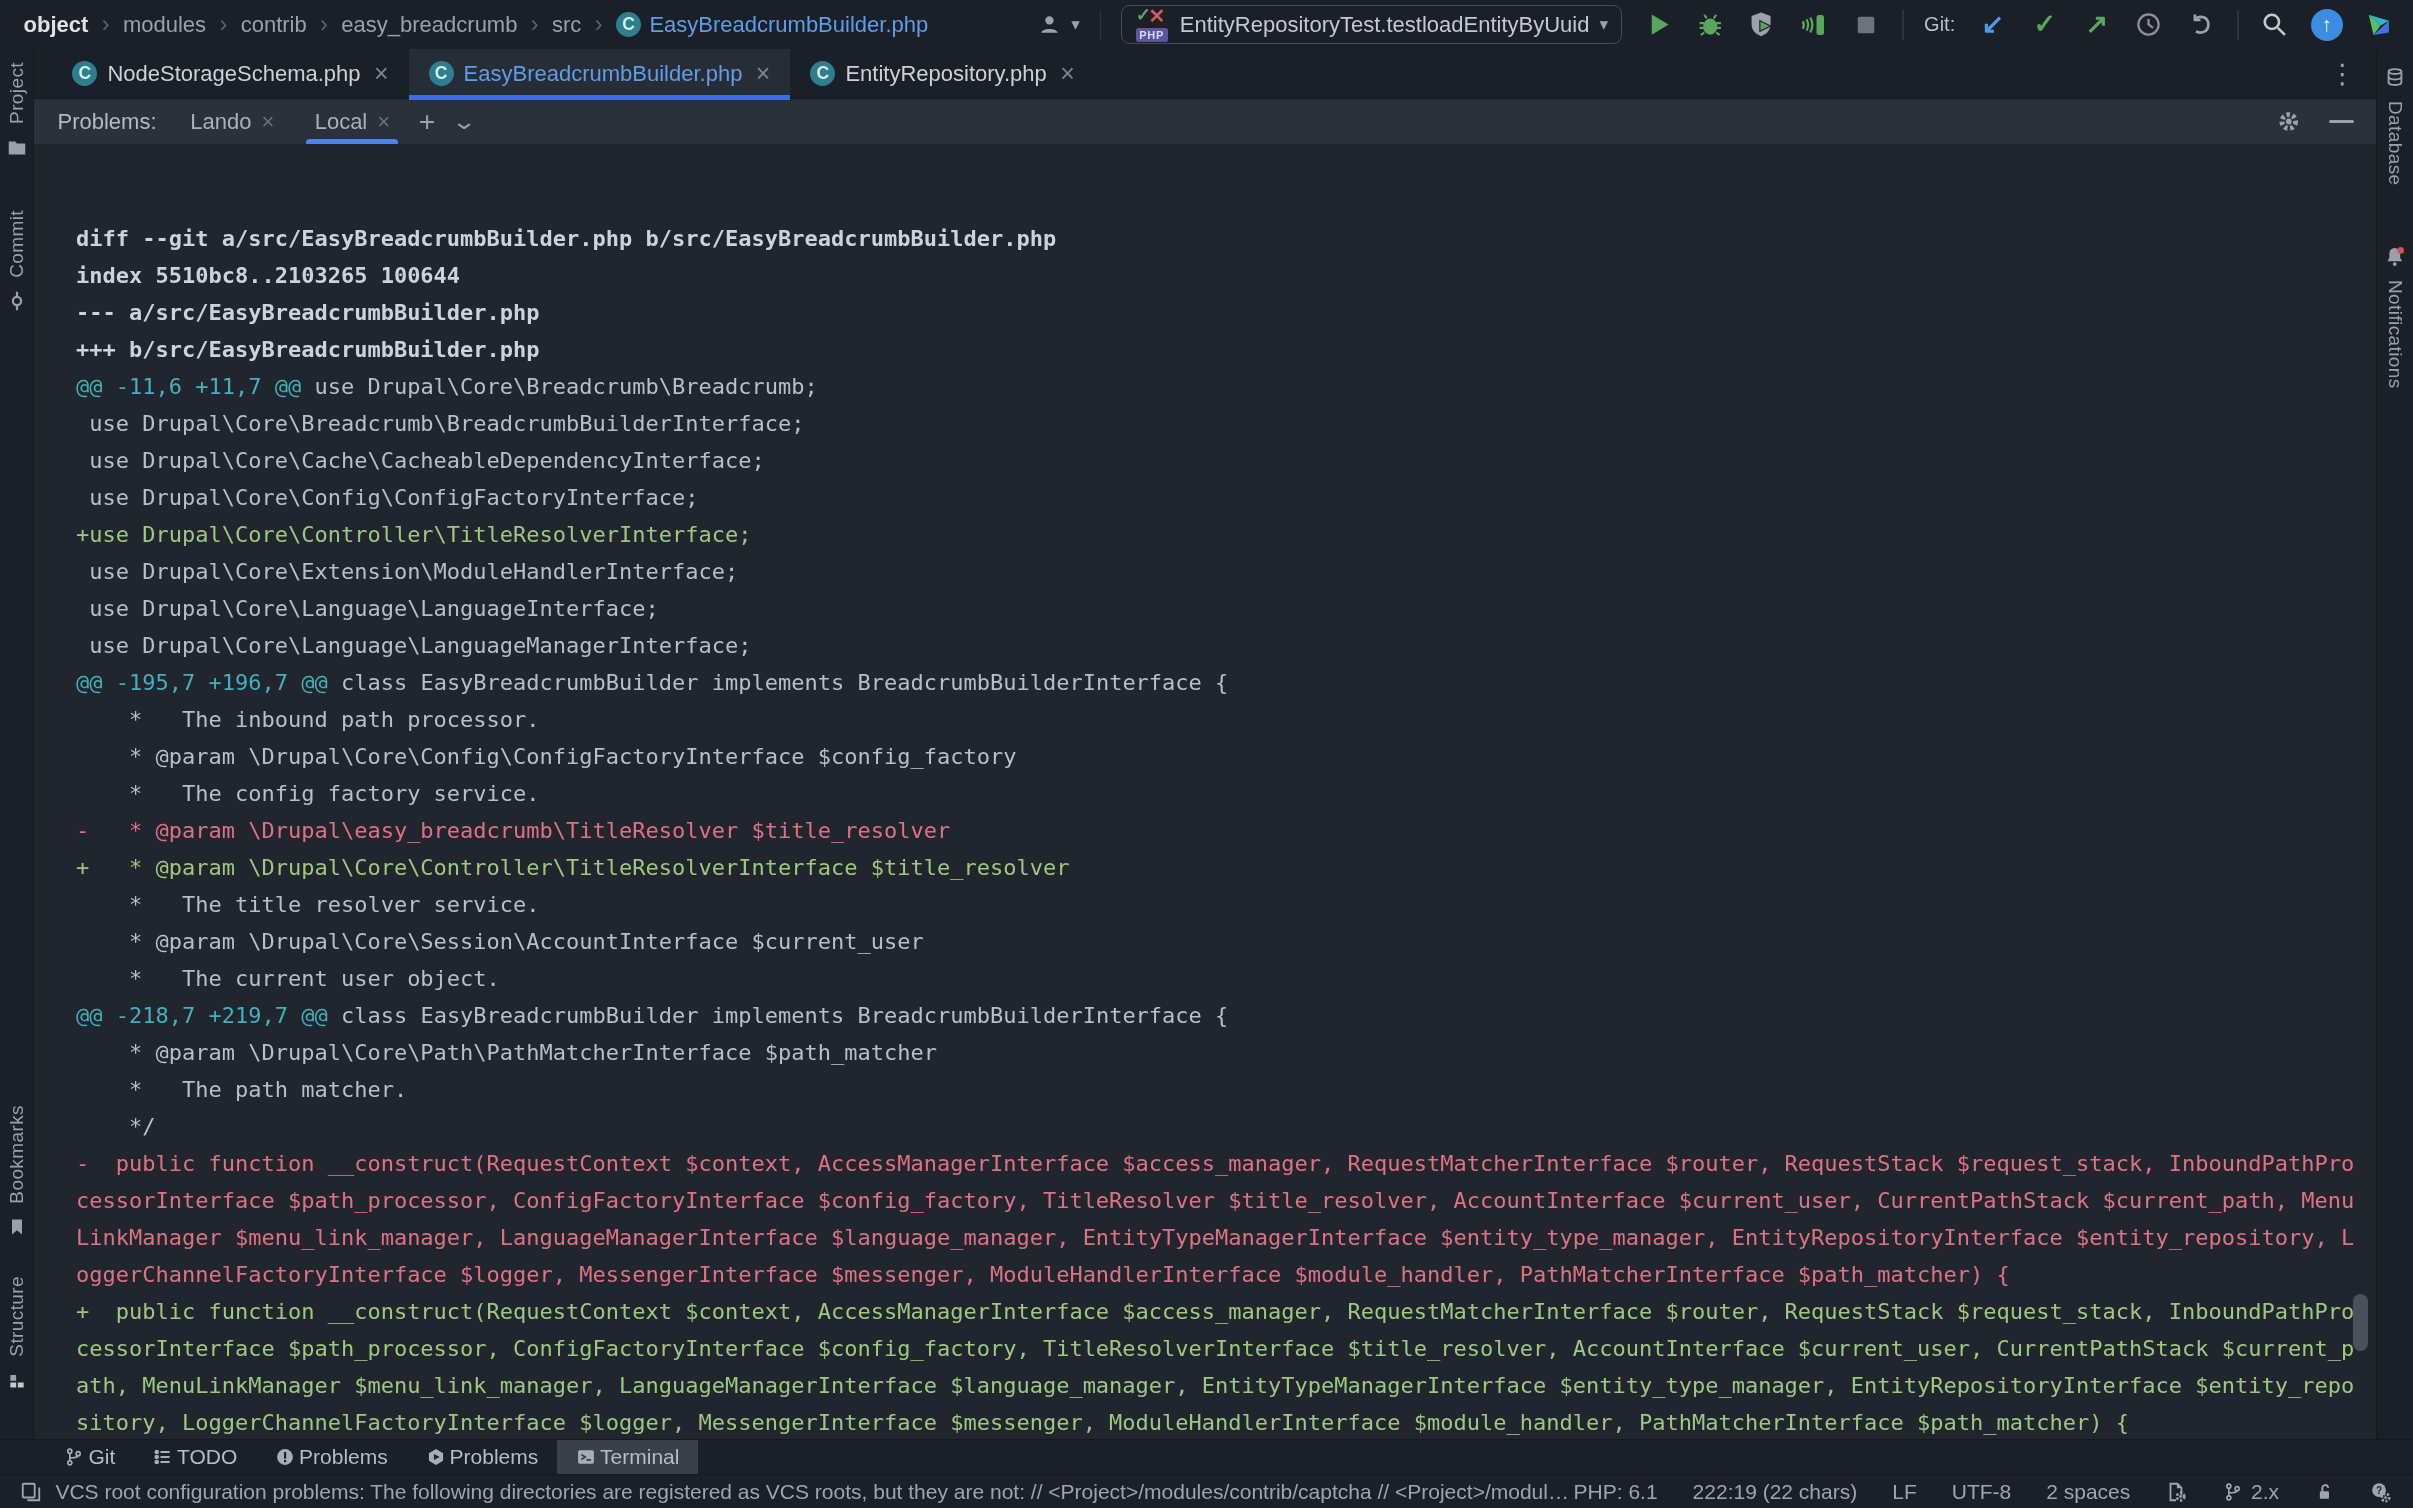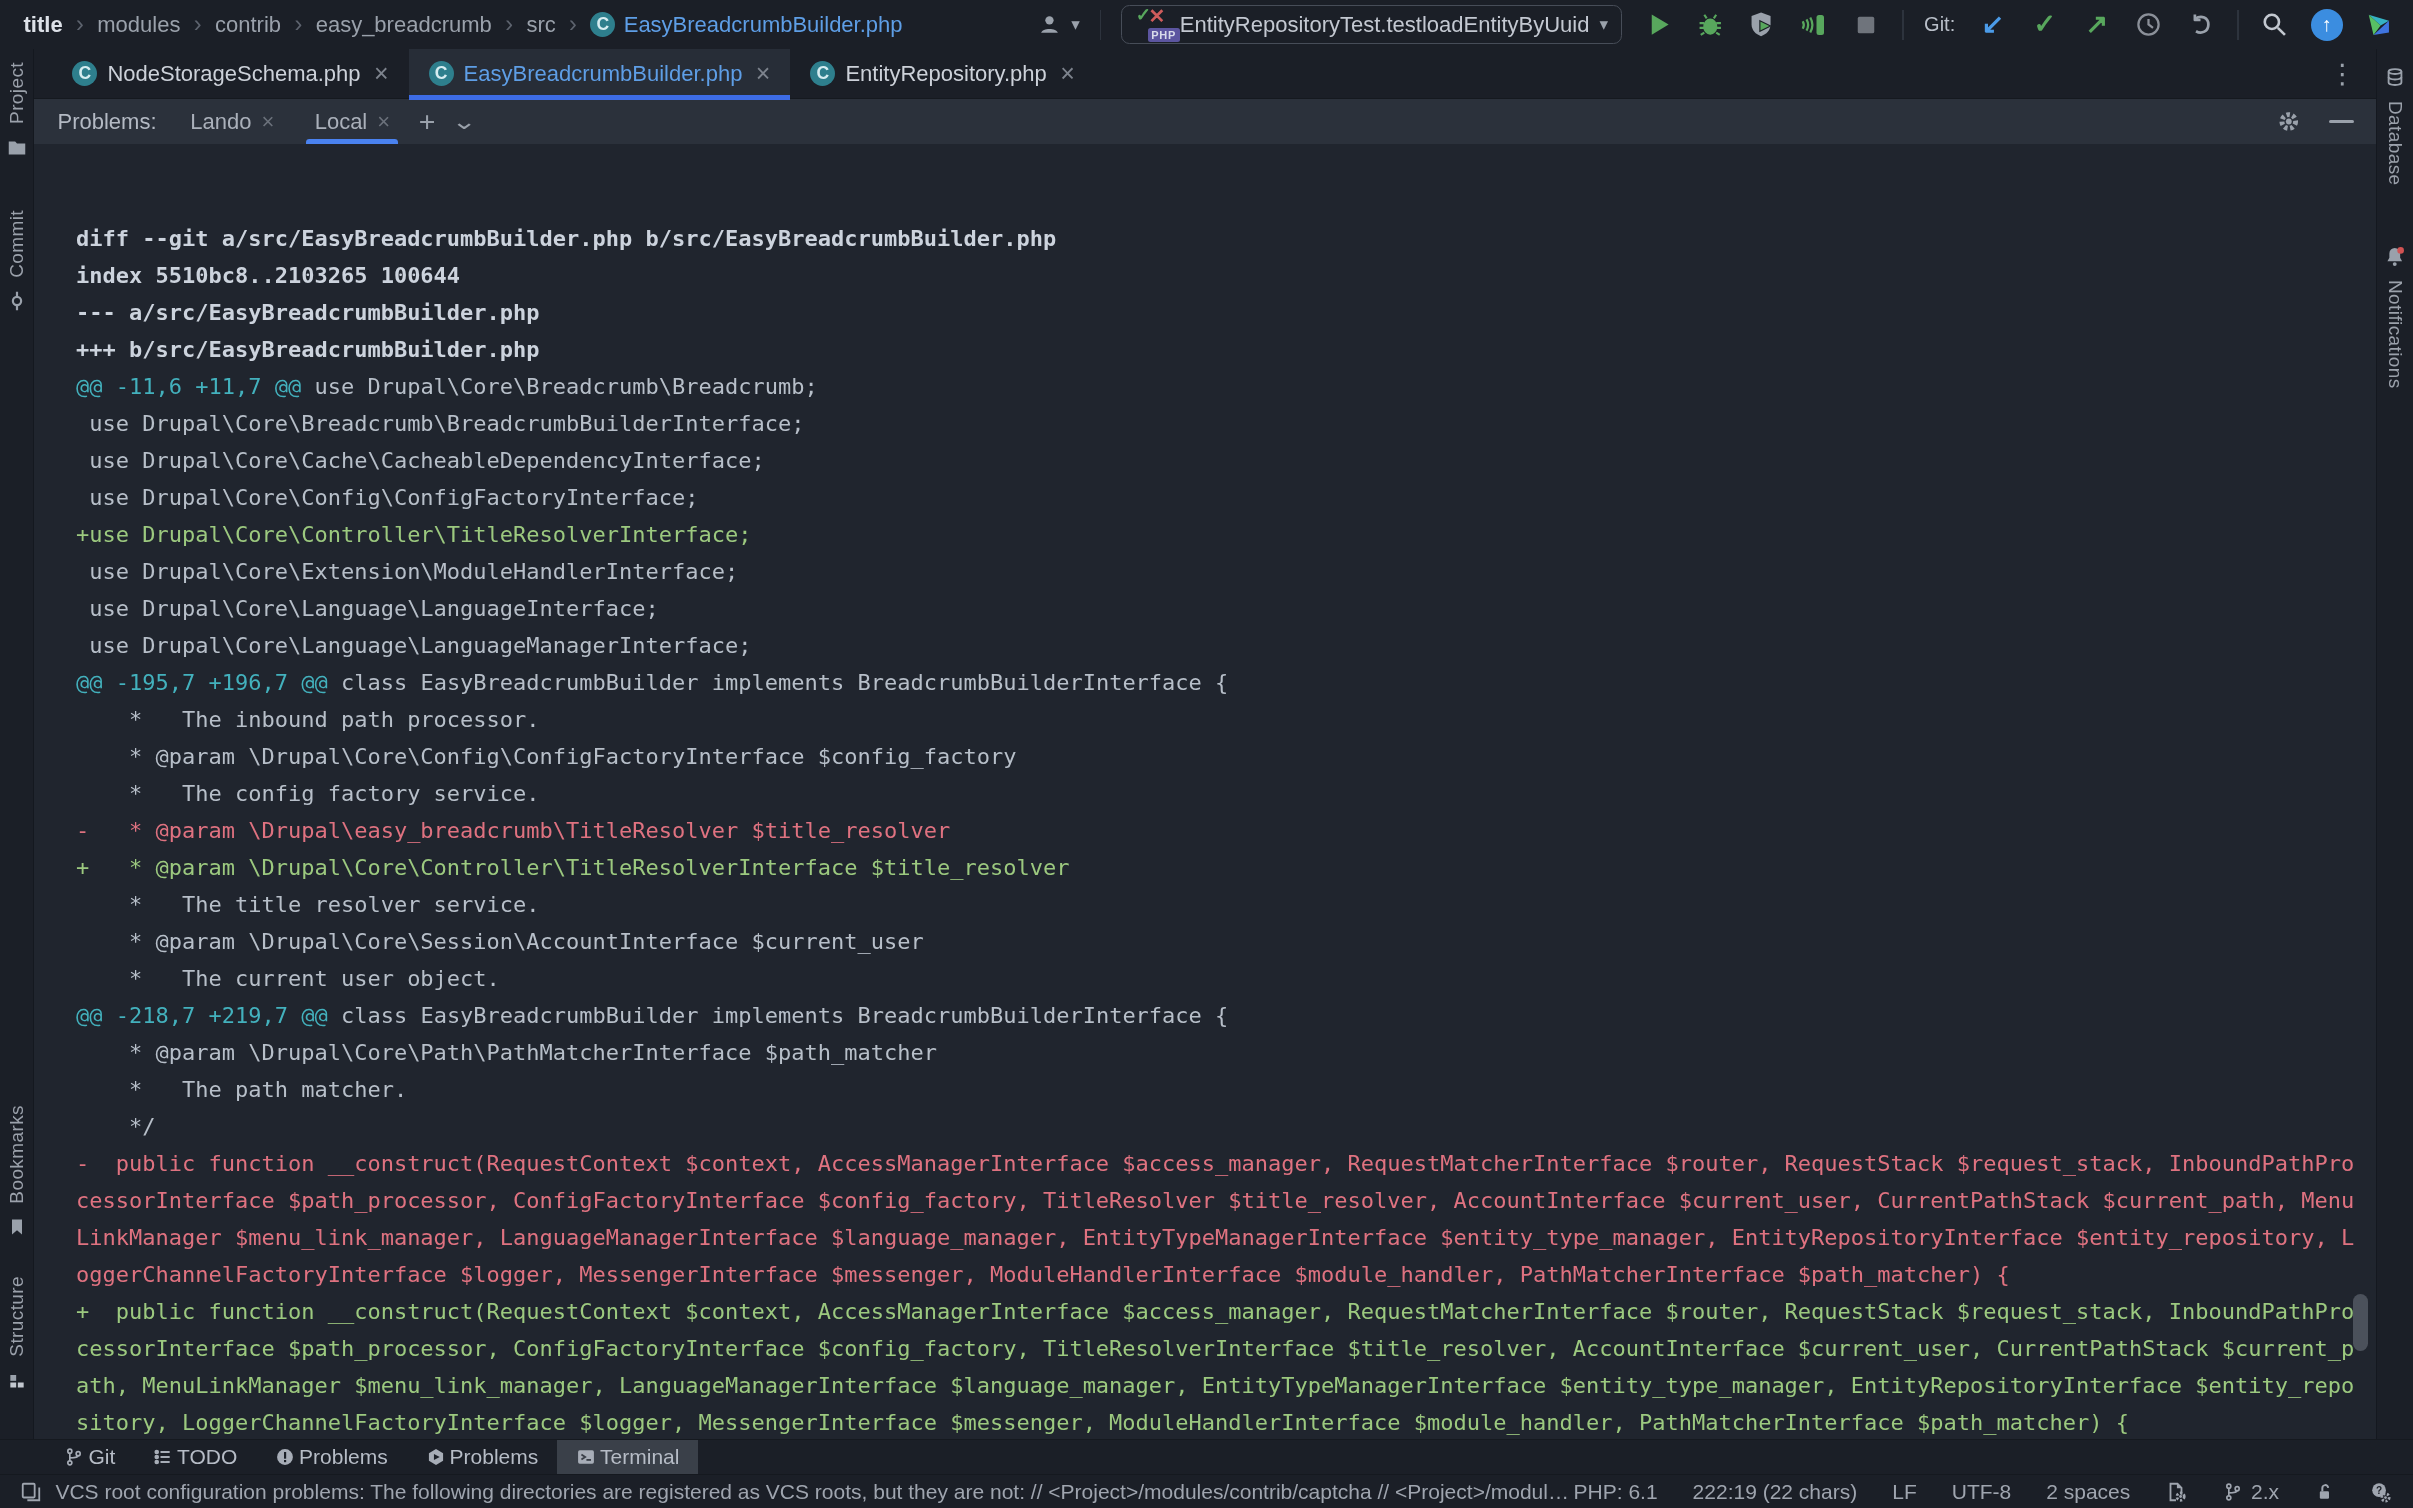--- a/index.html
+++ b/index.html
@@ -18,21 +18,21 @@
            display:inline-flex; align-items:center; justify-content:center; flex:0 0 25px; }
   .top-actions { margin-left:auto; display:flex; align-items:center; gap:20px; }
   .vsep { width:1.7px; height:30px; background:#2d333d; }
   .person { display:flex; align-items:center; gap:5px; }
   .ddown { color:#9aa1ab; font-size:17px; }
   .run-pill { height:39px; border:1.7px solid #474d58; border-radius:8.4px; display:flex; align-items:center; gap:10px;
               padding:0 13.4px; font-size:22px; color:#c3c8d1; }
   .rc-icon { position:relative; width:34px; height:34px; flex:0 0 34px; }
   .rc-check { position:absolute; left:0; top:-3.4px; color:#58a75d; font-size:18.4px; font-weight:bold; }
   .rc-x { position:absolute; left:12.6px; top:-3.4px; color:#d05c5c; font-size:20px; font-weight:bold; }
-  .rc-php { position:absolute; left:12px; bottom:0; background:#5c55a0; color:#d8dbea; font-size:11px; font-weight:bold;
+  .rc-php { position:absolute; left:0; bottom:0; background:#5c55a0; color:#d8dbea; font-size:11px; font-weight:bold;
             padding:0.8px 3.4px; border-radius:2.5px; letter-spacing:0.8px; }
   .ticon { display:inline-flex; align-items:center; justify-content:center; width:32px; height:32px; }
   .glyph { font-size:27px; font-weight:bold; line-height:1; }
   .g-blue { color:#4b9be8; } .g-green { color:#58a75d; }
   .git-label { font-size:20px; color:#b9bfc9; margin-right:1.7px; }
   .upd-circle { width:32px; height:32px; border-radius:50%; background:#3b8de0; color:#fff; display:flex; align-items:center;
                 justify-content:center; font-size:20px; font-weight:bold; }
 
   
   .mid { flex:1 1 auto; display:flex; min-height:0; }
@@ -94,21 +94,21 @@
   .sb-item { display:flex; align-items:center; gap:6.7px; }
   svg { display:block; }
 </style>
 </head>
 <body>
 
 <div class="app">
 
   <header class="top-bar">
     <nav class="breadcrumbs">
-      <span class="crumb-root">title</span>
+      <span class="crumb-root">object</span>
       <span class="chev">›</span>
       <span style="display:flex;align-items:center;gap:13.4px;">
 
           <span style="display:flex;align-items:center;gap:13.4px;">
             <span class="crumb">modules</span>
             <span class="chev">›</span>
           </span>
 
           <span style="display:flex;align-items:center;gap:13.4px;">
             <span class="crumb">contrib</span>

